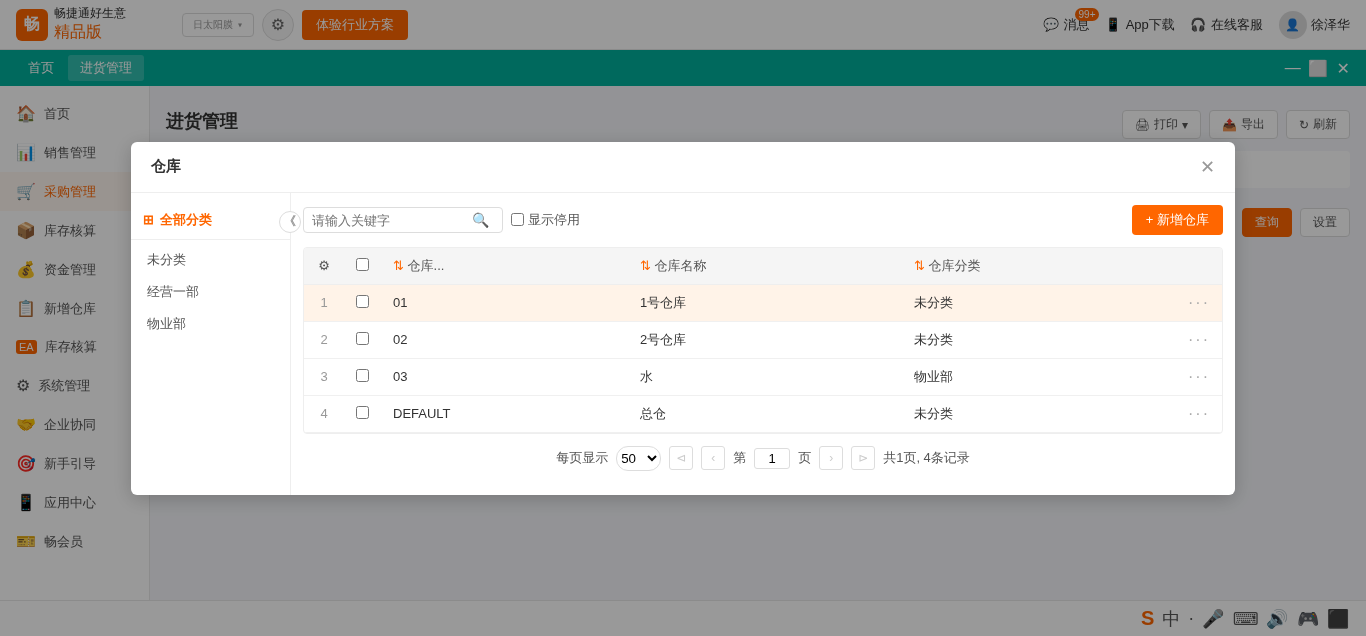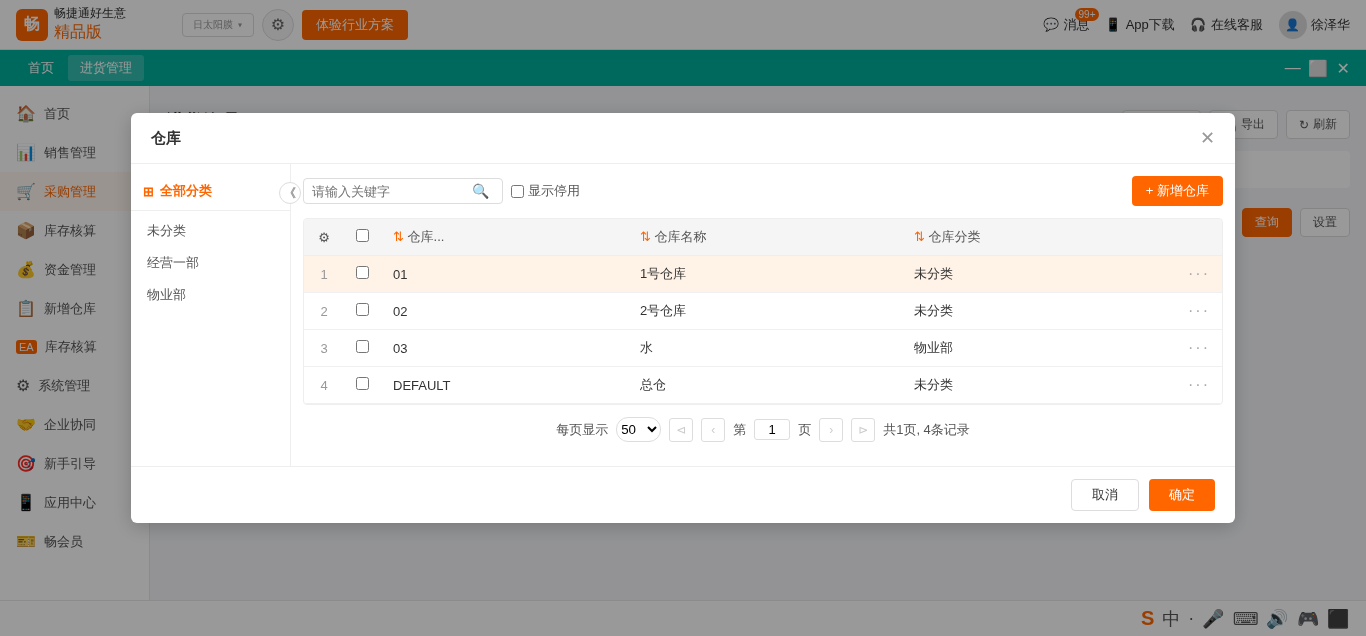--- a/index.html
+++ b/index.html
@@ -460,24 +460,20 @@
           <span>第</span>
           <input class="page-input" type="text" value="1" style="">
           <span>页</span>
           <div class="page-btn disabled">›</div>
           <div class="page-btn disabled">⊳</div>
           <span>共1页, 4条记录</span>
         </div>
       </div>
     </div>
 
-    <div class="modal-footer">
-      <button class="cancel-btn">取消</button>
-      <button class="confirm-btn">确定</button>
-    </div>
   </div>
 </div>
 
 <div class="bottom-bar">
   <span class="bottom-icon" style="color:#f60;font-weight:bold;font-size:20px;">S</span>
   <span class="bottom-icon">中</span>
   <span class="bottom-icon">·</span>
   <span class="bottom-icon">🎤</span>
   <span class="bottom-icon">⌨</span>
   <span class="bottom-icon">🔊</span>

